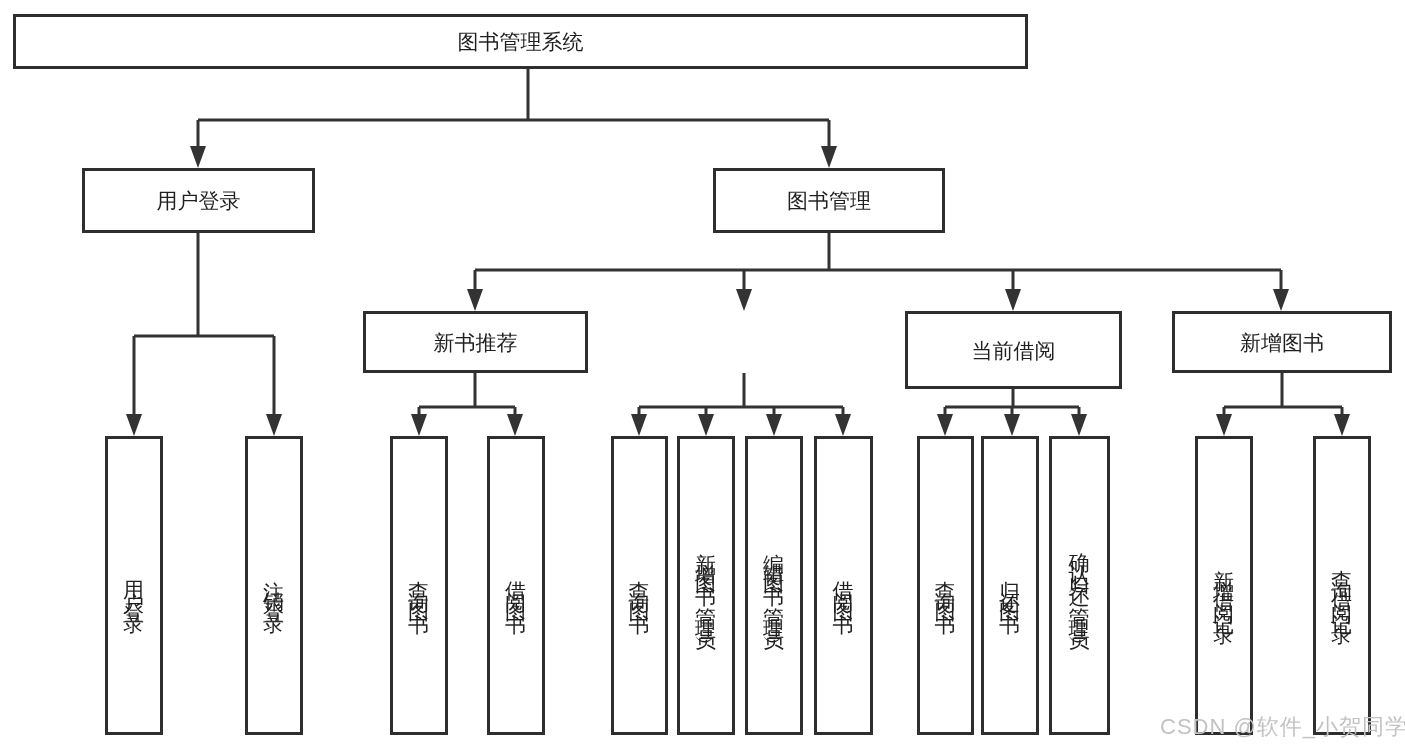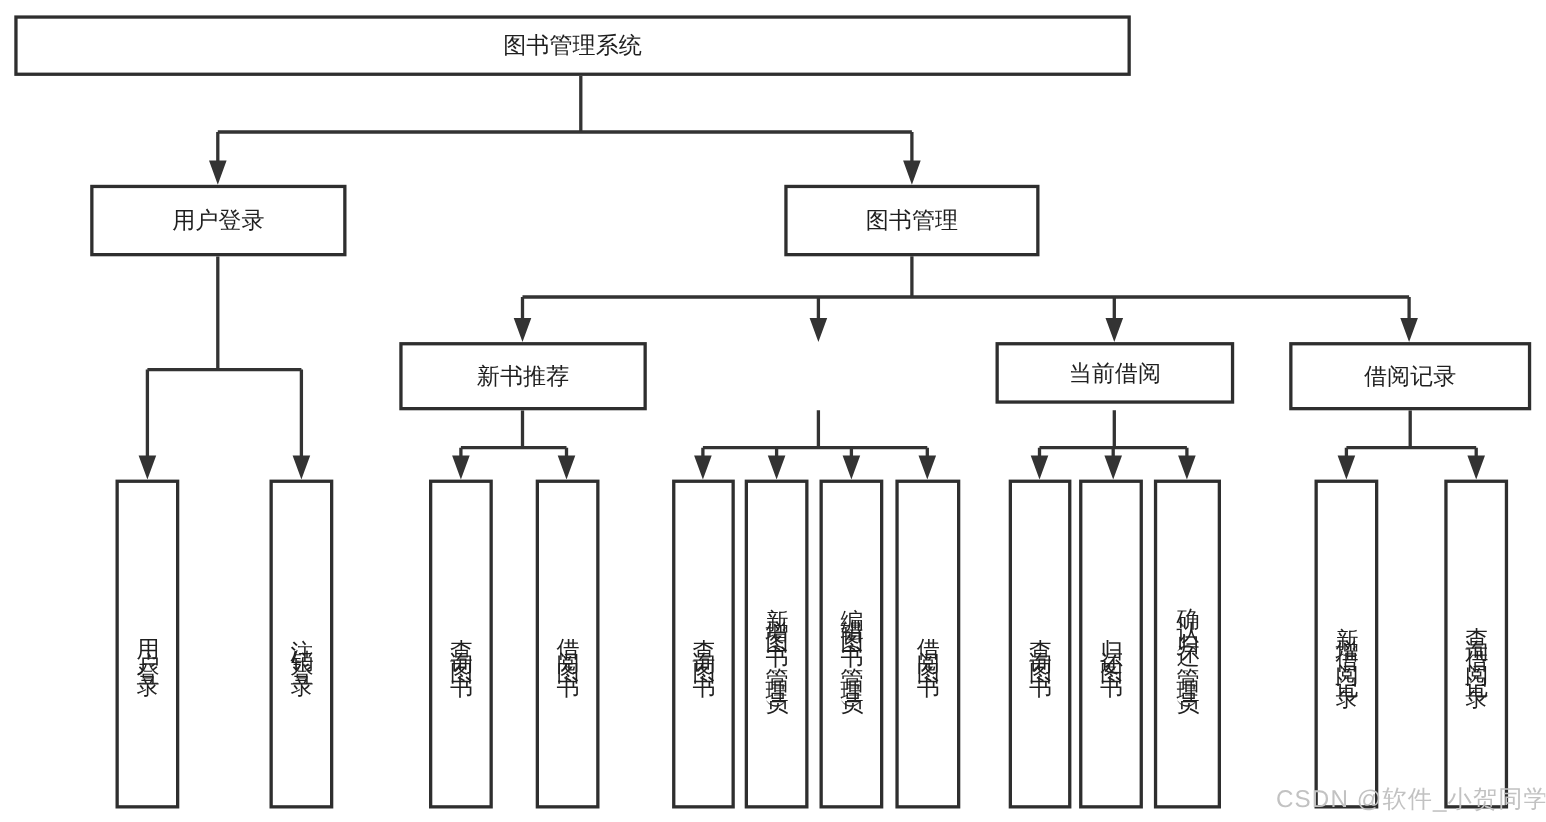--- a/index.html
+++ b/index.html
@@ -86,25 +86,25 @@
   <div class="box" style="left:82px;top:168px;width:233px;height:65px">
     <span>用户登录</span>
   </div>
   <div class="box" style="left:713px;top:168px;width:232px;height:65px">
     <span>图书管理</span>
   </div>
 
   <div class="box" style="left:363px;top:311px;width:225px;height:62px">
     <span>新书推荐</span>
   </div>
-  <div class="box" style="left:905px;top:311px;width:217px;height:56px">
+  <div class="box" style="left:905px;top:311px;width:217px;height:78px">
     <span>当前借阅</span>
   </div>
   <div class="box" style="left:1172px;top:311px;width:220px;height:62px">
-    <span>借阅记录</span>
+    <span>新增图书</span>
   </div>
 
   <div class="vbox" style="left:105px;top:436px;width:58px;height:299px">
     <span class="vtext">用户登录</span>
   </div>
   <div class="vbox" style="left:245px;top:436px;width:58px;height:299px">
     <span class="vtext">注销登录</span>
   </div>
 
   <div class="vbox" style="left:390px;top:436px;width:58px;height:299px">

